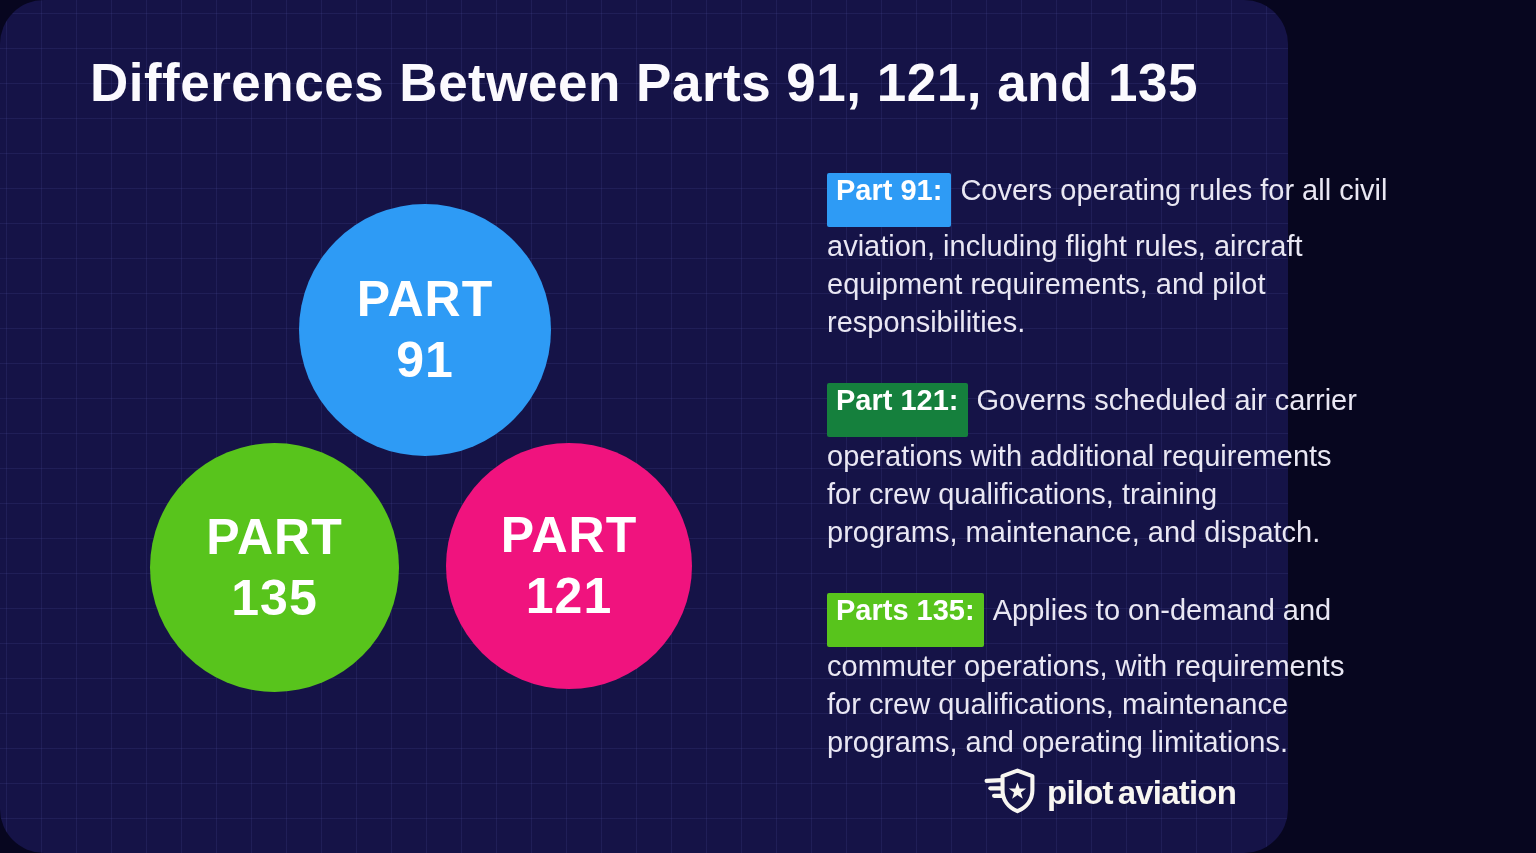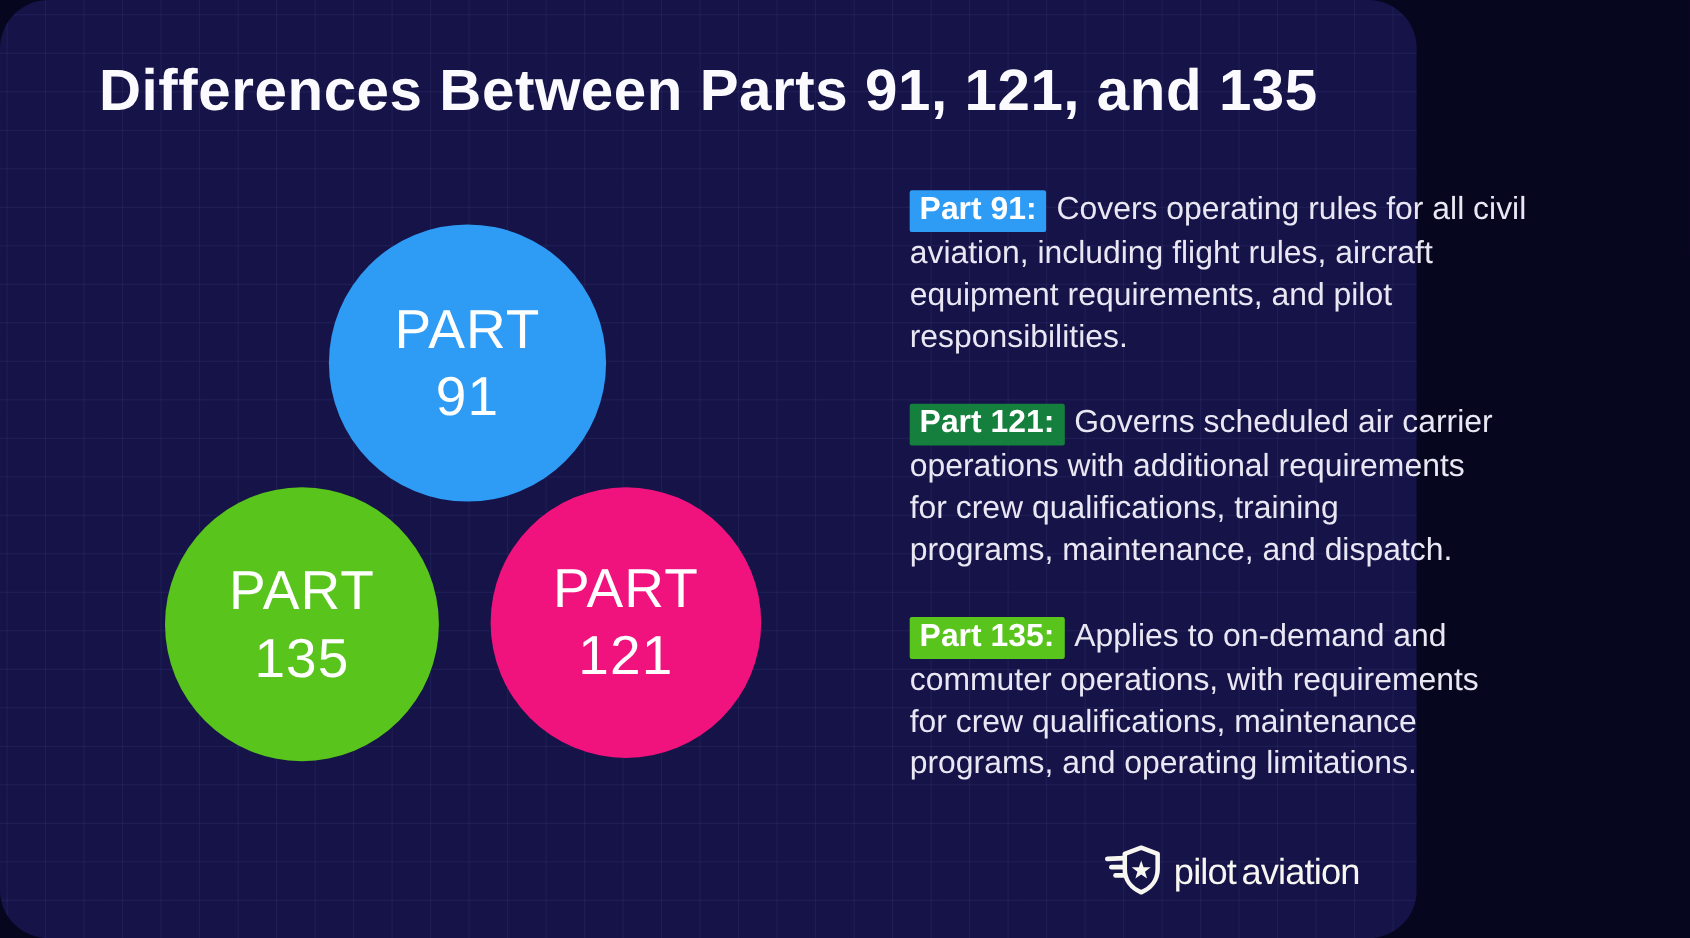--- a/index.html
+++ b/index.html
@@ -34,21 +34,21 @@
 
   .circle {
     position: absolute;
     border-radius: 50%;
     display: flex;
     align-items: center;
     justify-content: center;
     text-align: center;
     color: #ffffff;
     font-size: 50px;
-    font-weight: 400;
+    font-weight: 700;
     line-height: 1.22;
     letter-spacing: 1px;
     white-space: pre-line;
   }
   .circle-91  { left: 299px; top: 204px; width: 252px; height: 252px; }
   .circle-135 { left: 150px; top: 443px; width: 249px; height: 249px; }
   .circle-121 { left: 446px; top: 443px; width: 246px; height: 246px; }
 
   .col {
     position: absolute;
@@ -61,37 +61,37 @@
     font-weight: 400;
     color: #e9e7f3;
     white-space: pre-line;
     margin-bottom: 40px;
   }
   .block:last-child { margin-bottom: 0; }
   .hl {
     display: inline-block;
     font-weight: 700;
     color: #ffffff;
-    padding: 1px 9px 4px 9px;
+    padding: 1px 9px 20px 9px;
     margin-right: 9px;
     border-radius: 2px;
     white-space: nowrap;
     line-height: 33px;
   }
 
   .logo {
     position: absolute;
     right: 52px; bottom: 34px;
     display: flex;
     align-items: center;
     gap: 9px;
   }
   .logo-text {
     font-size: 33px;
-    font-weight: 400;
+    font-weight: 700;
     color: #f8f6f1;
     letter-spacing: -0.8px;
     display: flex;
     gap: 5px;
   }
   .logo svg { display: block; }
 </style>
 </head>
 <body>
 
@@ -113,21 +113,21 @@
     <p class="block"><span class="hl" style="background-color: rgb(46, 155, 245);">Part 91:</span><span>Covers operating rules for all civil
 aviation, including flight rules, aircraft
 equipment requirements, and pilot
 responsibilities.</span></p>
 
     <p class="block"><span class="hl" style="background-color: #15803d;">Part 121:</span><span>Governs scheduled air carrier
 operations with additional requirements
 for crew qualifications, training
 programs, maintenance, and dispatch.</span></p>
 
-    <p class="block"><span class="hl" style="background-color: rgb(88, 196, 28);">Part 135:</span><span>Applies to on-demand and
+    <p class="block"><span class="hl" style="background-color: rgb(88, 196, 28);">Parts 135:</span><span>Applies to on-demand and
 commuter operations, with requirements
 for crew qualifications, maintenance
 programs, and operating limitations.</span></p>
   </div>
 
   <div class="logo">
     <span>
       <svg width="56" height="52" viewBox="0 0 60 54" fill="none" xmlns="http://www.w3.org/2000/svg">
 
         <g stroke="#f8f6f1" stroke-width="4.6" stroke-linecap="round">

